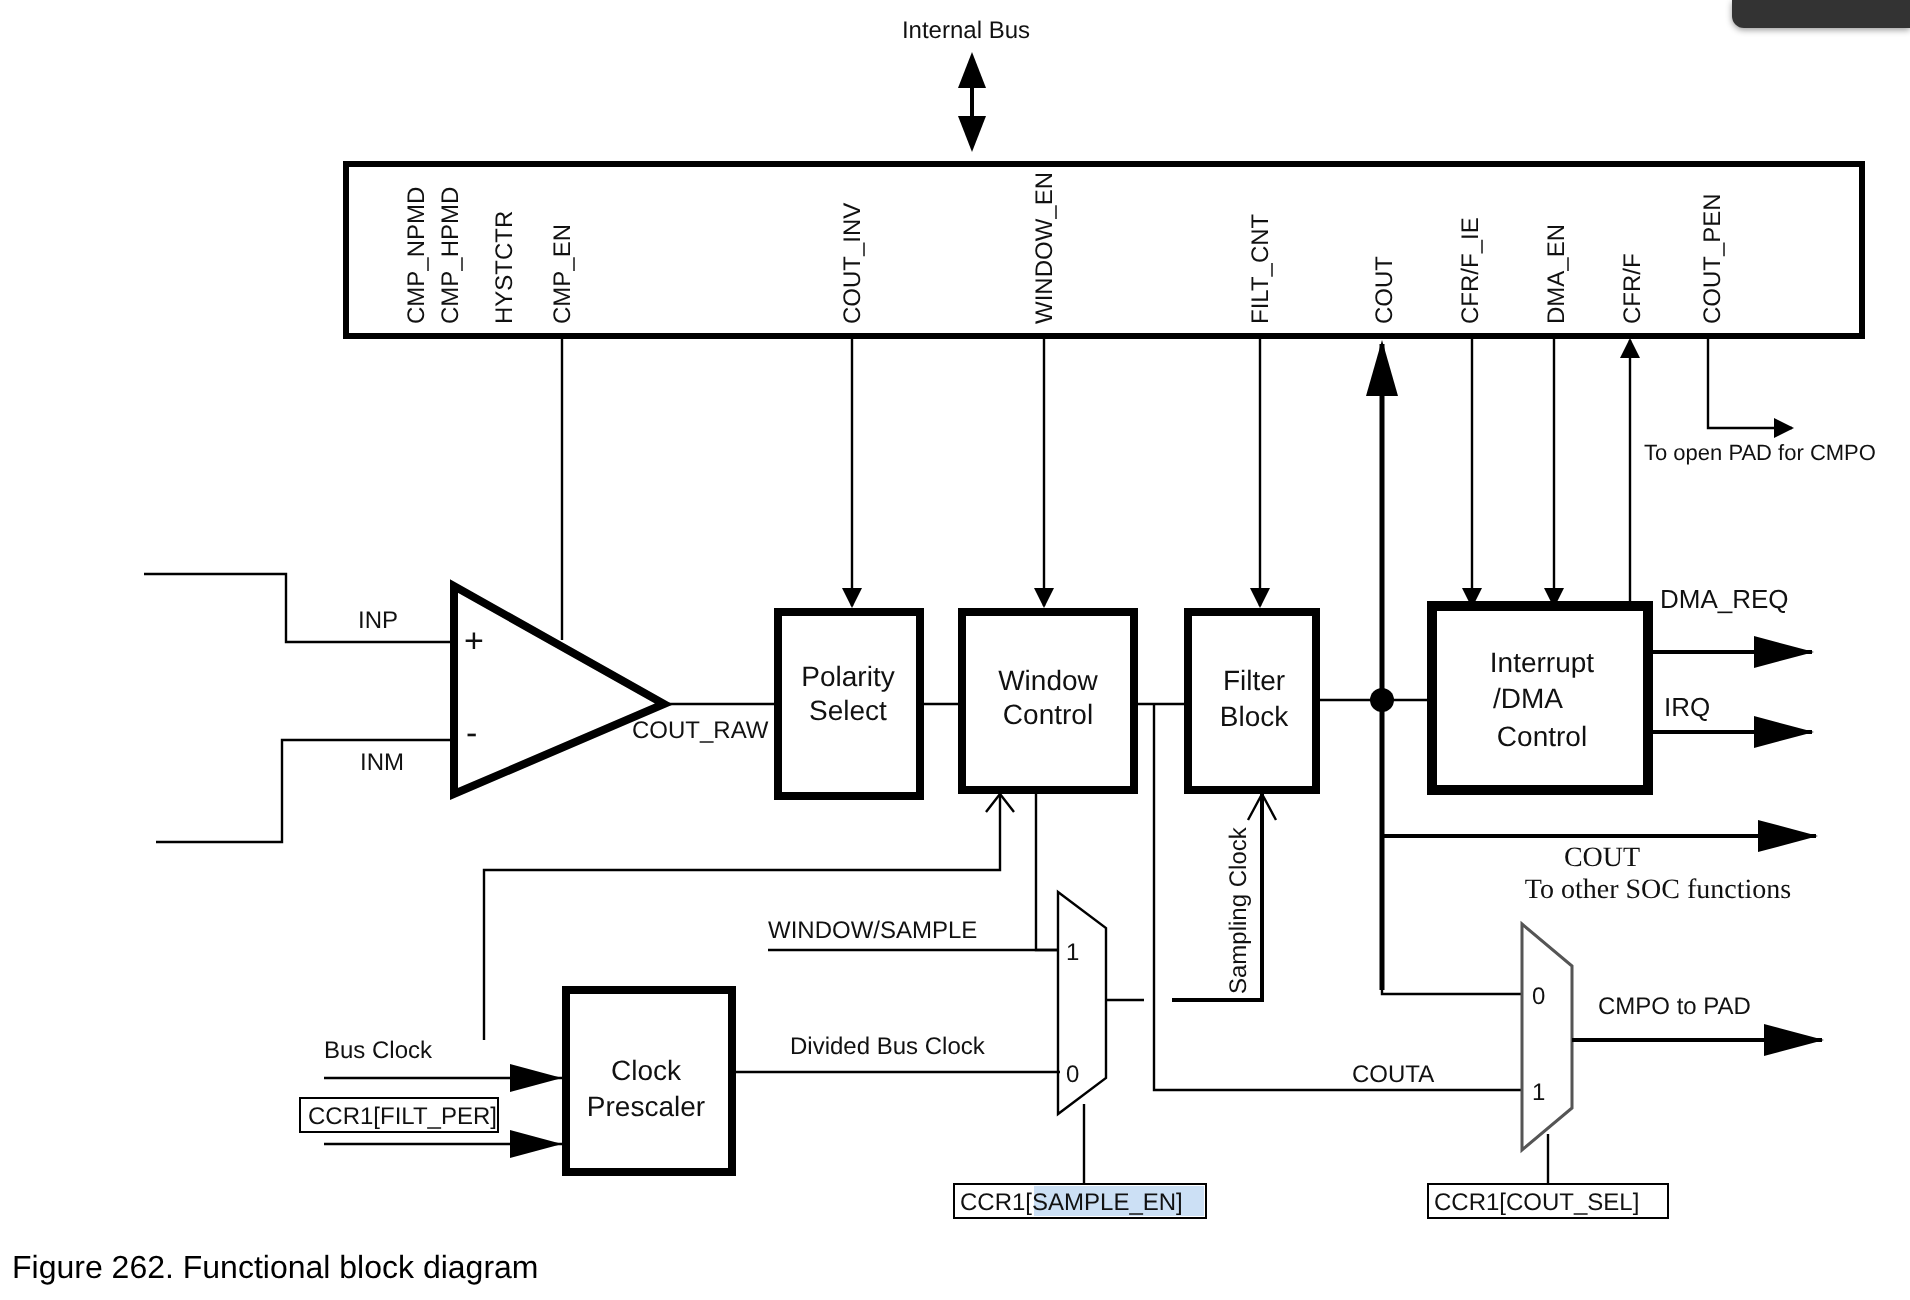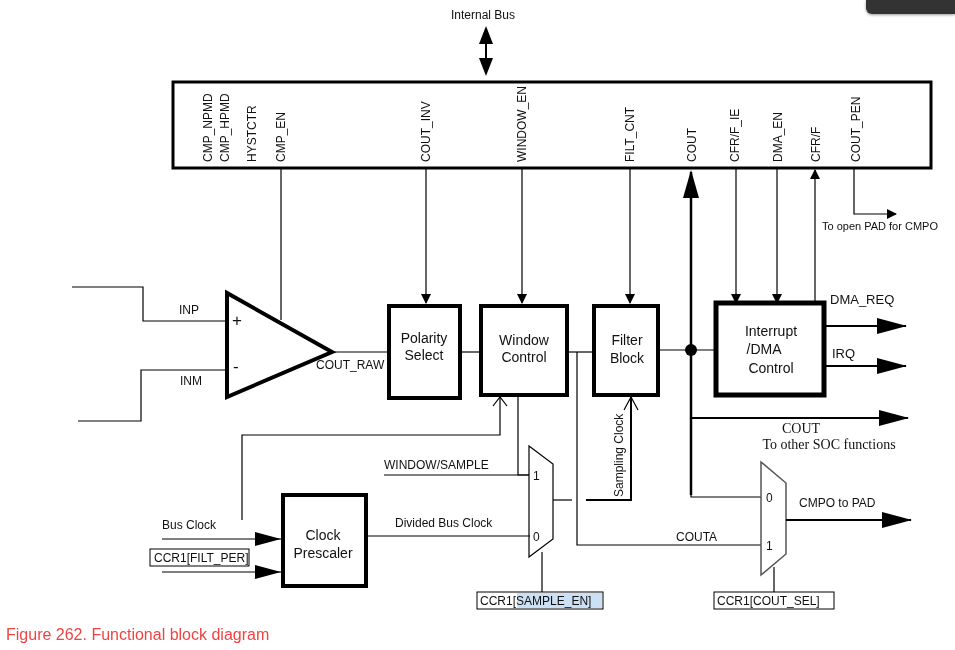--- a/index.html
+++ b/index.html
@@ -1,21 +1,21 @@
 <!DOCTYPE html>
 <html><head>
 <meta charset="utf-8">
 <style>
   html, body { margin:0; padding:0; background:#ffffff; }
   body { width:955px; height:650px; position:relative; overflow:hidden; font-family:"Liberation Sans", sans-serif; }
   svg { position:absolute; left:0; top:0; }
   .lbl { font-family:"Liberation Sans", sans-serif; font-size:12px; fill:#111; }
   .blk { font-family:"Liberation Sans", sans-serif; font-size:14px; fill:#111; }
   .serif { font-family:"Liberation Serif", serif; font-size:14px; fill:#111; }
-  .caption { position:absolute; left:6px; top:626px; font-size:16px; color:#ef4444; font-family:"Liberation Sans", sans-serif; }
+  .caption { position:absolute; left:6px; top:626px; font-size:16px; color:#000000; font-family:"Liberation Sans", sans-serif; }
   .corner { position:absolute; left:866px; top:0; width:89px; height:14px; background:#333; border-bottom-left-radius:6px; box-shadow:0 1px 3px #999; }
 </style>
 </head>
 <body>
 
 <div class="corner"></div>
 
 <svg width="955" height="650" viewBox="0 0 955 650">
   <defs>
     <marker id="arr" markerWidth="10" markerHeight="10" refX="9" refY="5" orient="auto" markerUnits="userSpaceOnUse">

